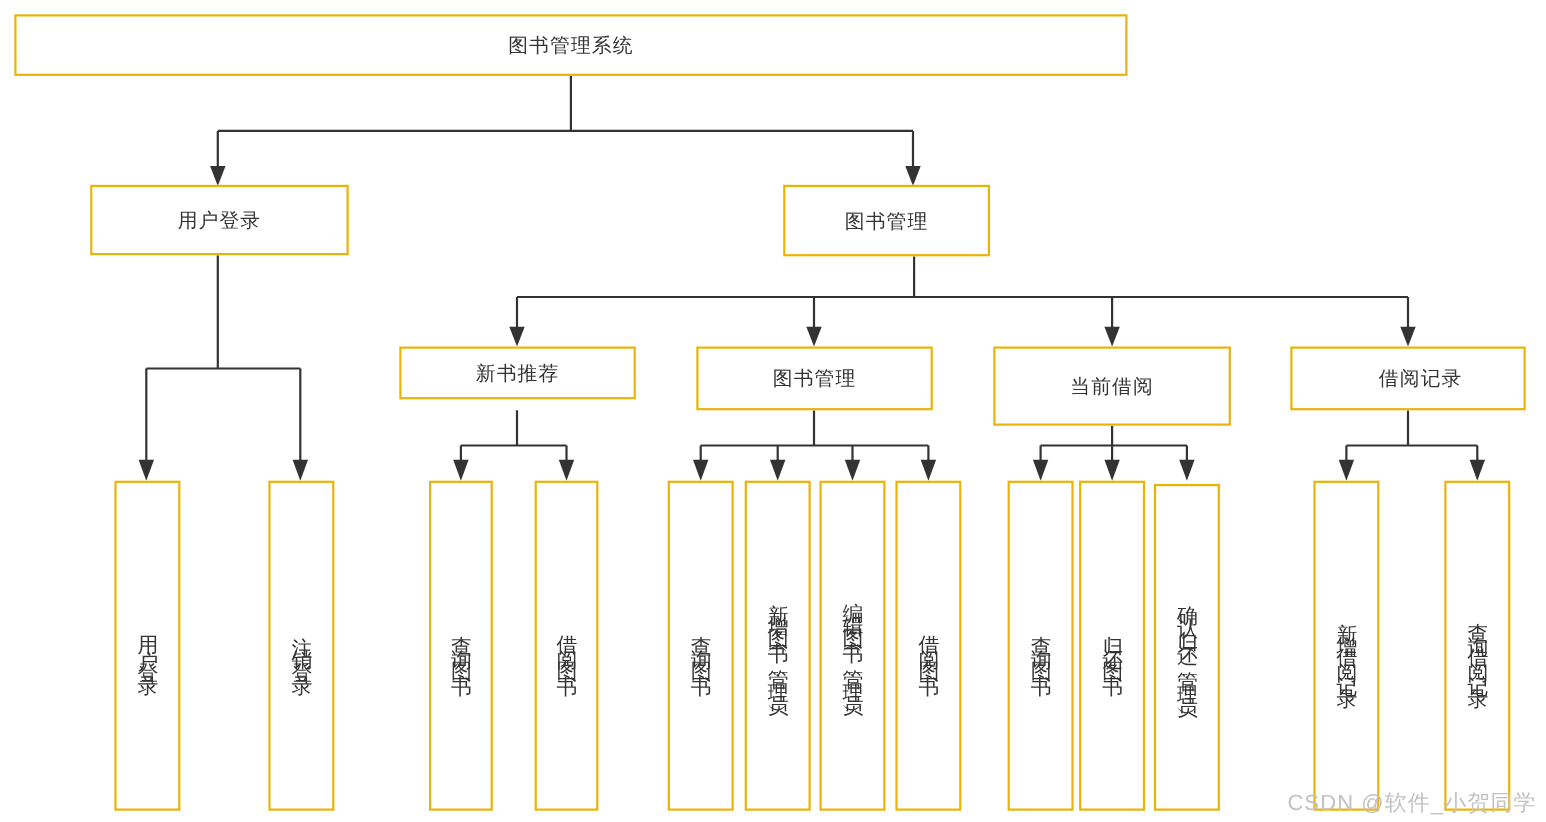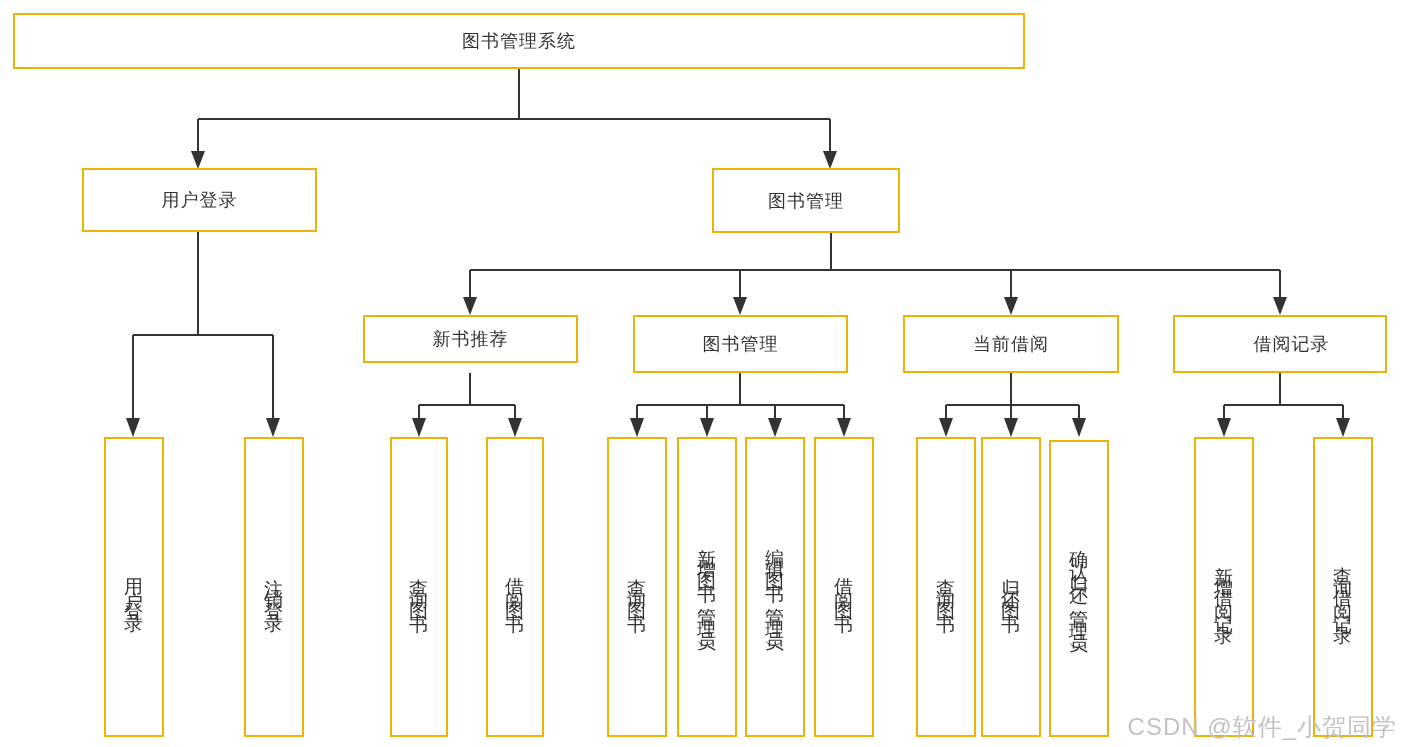--- a/index.html
+++ b/index.html
@@ -29,21 +29,21 @@
     font-size: 19px;
     writing-mode: vertical-rl;
     text-orientation: mixed;
     letter-spacing: 12px;
     line-height: 1;
   }
   .watermark {
     position: absolute;
     right: 8px;
     bottom: 4px;
-    font-size: 24px;
+    font-size: 20px;
     color: #c2c2c2;
     letter-spacing: 1px;
     white-space: nowrap;
   }
 </style>
 </head>
 <body>
 
 <div id="canvas">
 
@@ -97,21 +97,21 @@
     <polygon fill="#333333" points="1336,418 1350,418 1343,437"></polygon>
   </svg>
 
   <div class="box box-root" style="left:13px; top:13px; width:1012px; height:56px;">图书管理系统</div>
 
   <div class="box box-h" style="left:82px; top:168px; width:235px; height:64px;">用户登录</div>
   <div class="box box-h" style="left:712px; top:168px; width:188px; height:65px;">图书管理</div>
 
   <div class="box box-h" style="left:363px; top:315px; width:215px; height:48px;">新书推荐</div>
   <div class="box box-h" style="left:633px; top:315px; width:215px; height:58px;">图书管理</div>
-  <div class="box box-h" style="left:903px; top:315px; width:216px; height:58px;">当前借阅</div>
+  <div class="box box-h" style="left:903px; top:315px; width:216px; height:72px;">当前借阅</div>
   <div class="box box-h" style="left:1173px; top:315px; width:214px; height:58px;padding-left:23px;">借阅记录</div>
 
   <div class="box box-v" style="left:104px; top:437px; width:60px; height:300px;">用户登录</div>
   <div class="box box-v" style="left:244px; top:437px; width:60px; height:300px;">注销登录</div>
 
   <div class="box box-v" style="left:390px; top:437px; width:58px; height:300px;">查询图书</div>
   <div class="box box-v" style="left:486px; top:437px; width:58px; height:300px;">借阅图书</div>
 
   <div class="box box-v" style="left:607px; top:437px; width:60px; height:300px;">查询图书</div>
   <div class="box box-v" style="left:677px; top:437px; width:60px; height:300px;">新增图书（管理员）</div>

